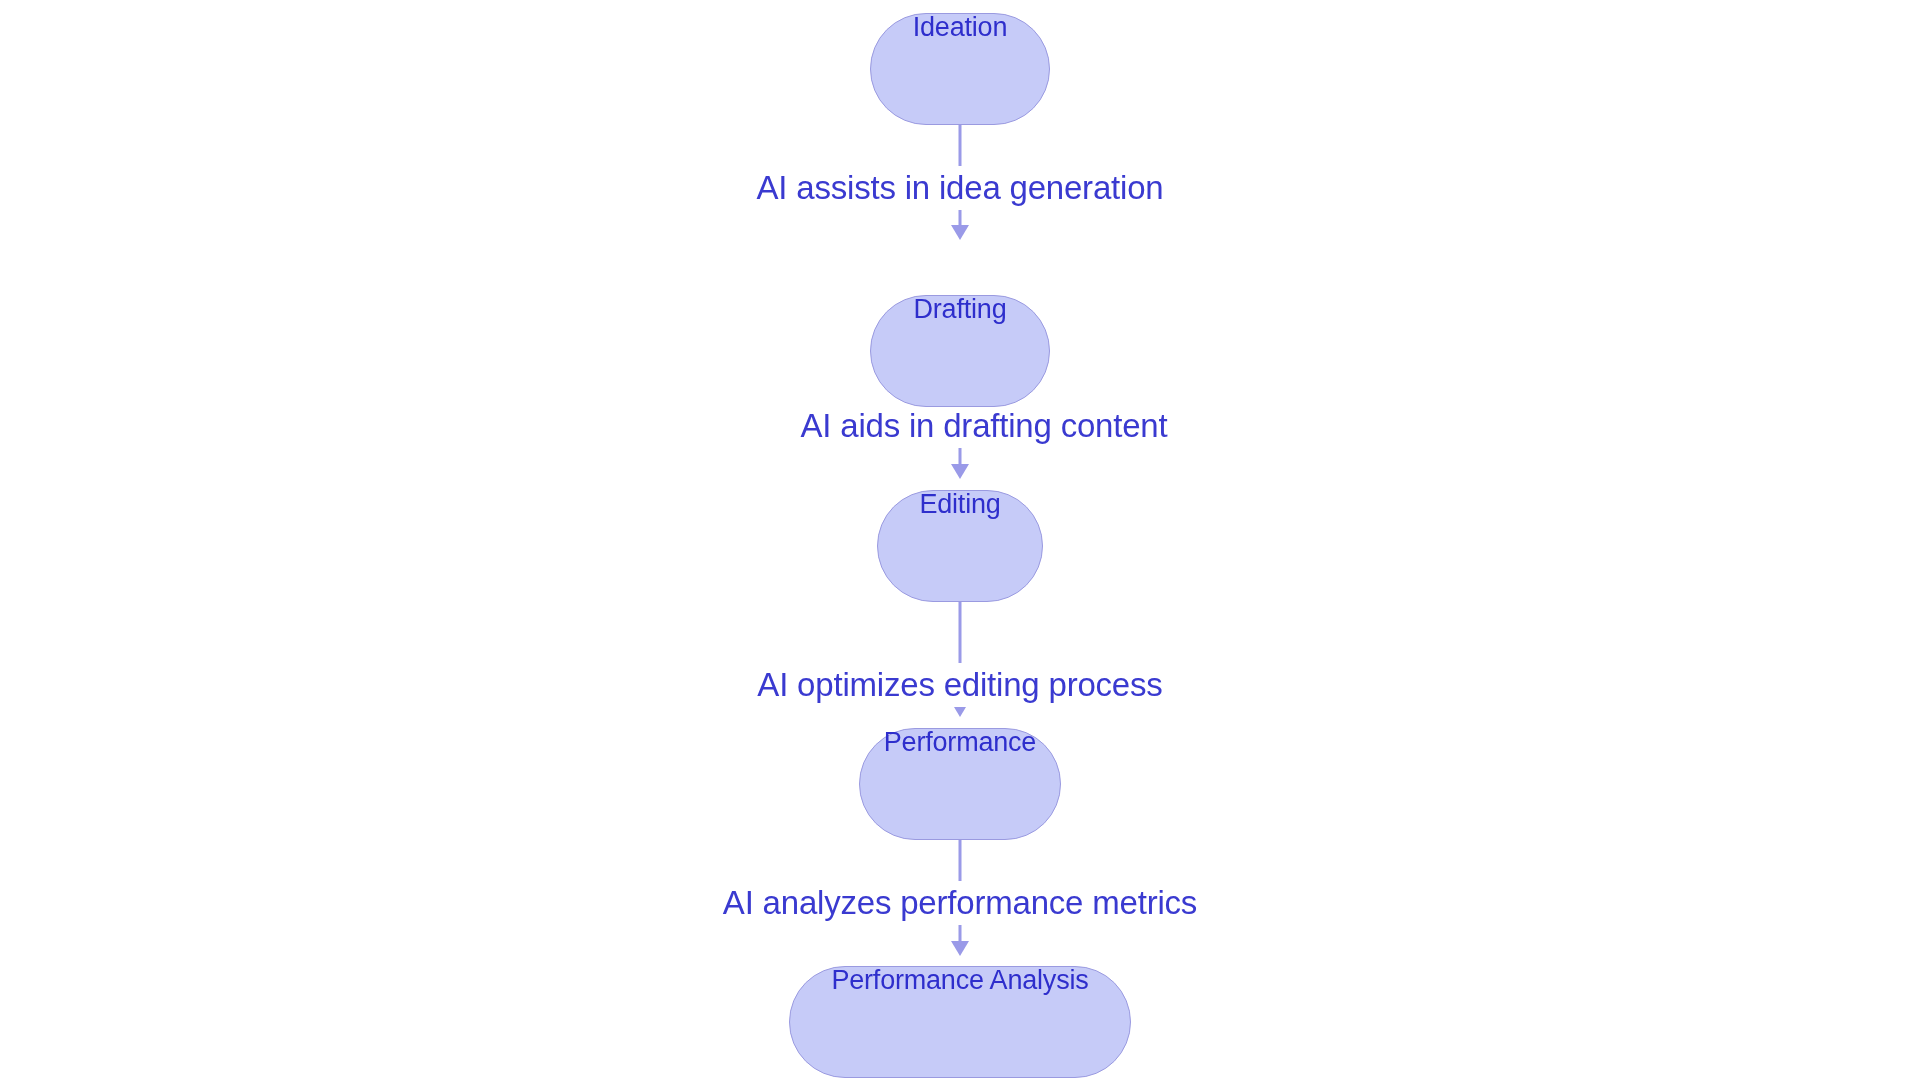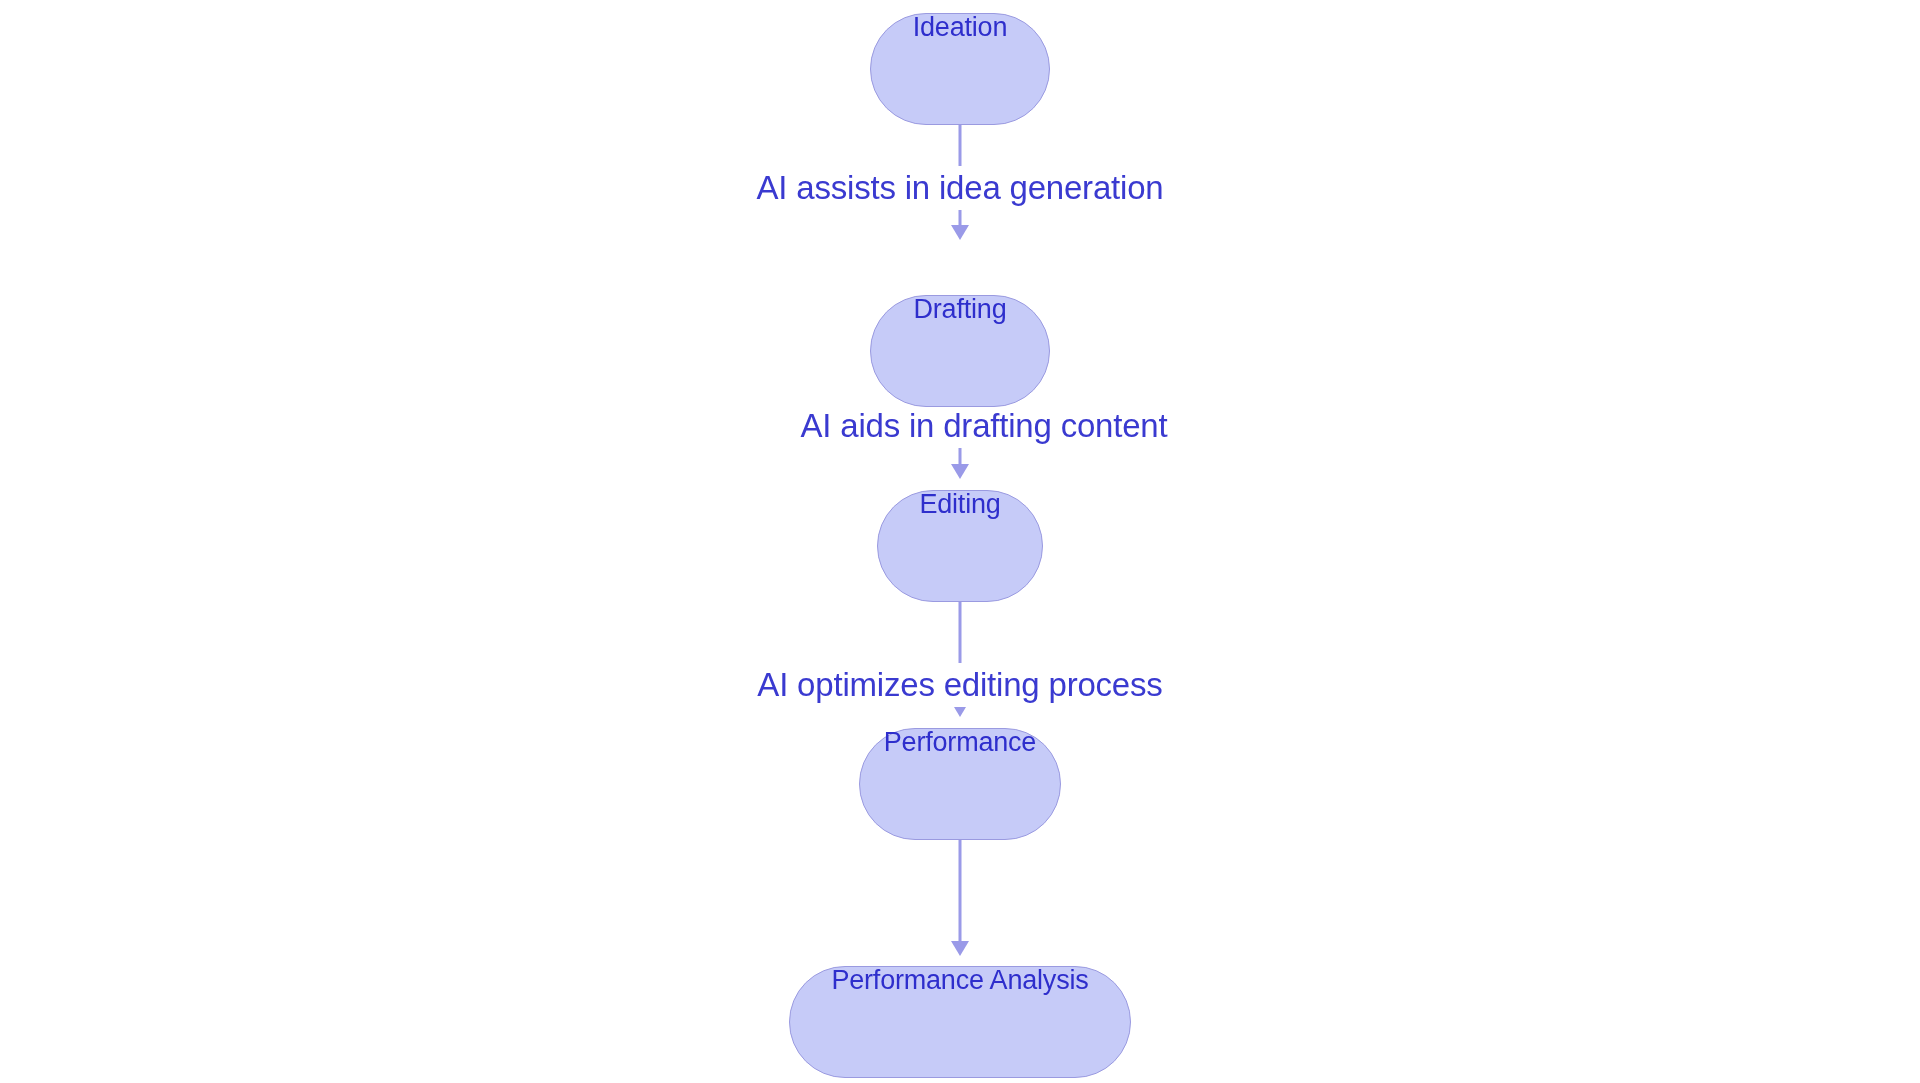--- a/index.html
+++ b/index.html
@@ -112,20 +112,21 @@
     <div class="edge-arrow" style="left:960px; top:941px;"></div>
   </div>
 
   <div class="edge-layer">
     <div class="edge-label" style="left:960px; top:188px;">AI assists in idea generation</div>
 
     <div class="edge-label" style="left:960px; top:426px;margin-left:24px;">AI aids in drafting content</div>
 
     <div class="edge-label" style="left:960px; top:665px;margin-top:20px;">AI optimizes editing process</div>
 
+    <div class="edge-label" style="left:960px; top:903px;">AI analyzes performance metrics</div>
   </div>
 
   <div class="node-layer">
 
     <div class="node" style="left:960px; top:69px; width:180px;">
       <span class="node-label">Ideation</span>
     </div>
 
     <div class="node" style="left:960px; top:307px; width:180px;margin-top:44px;">
       <span class="node-label">Drafting</span>

